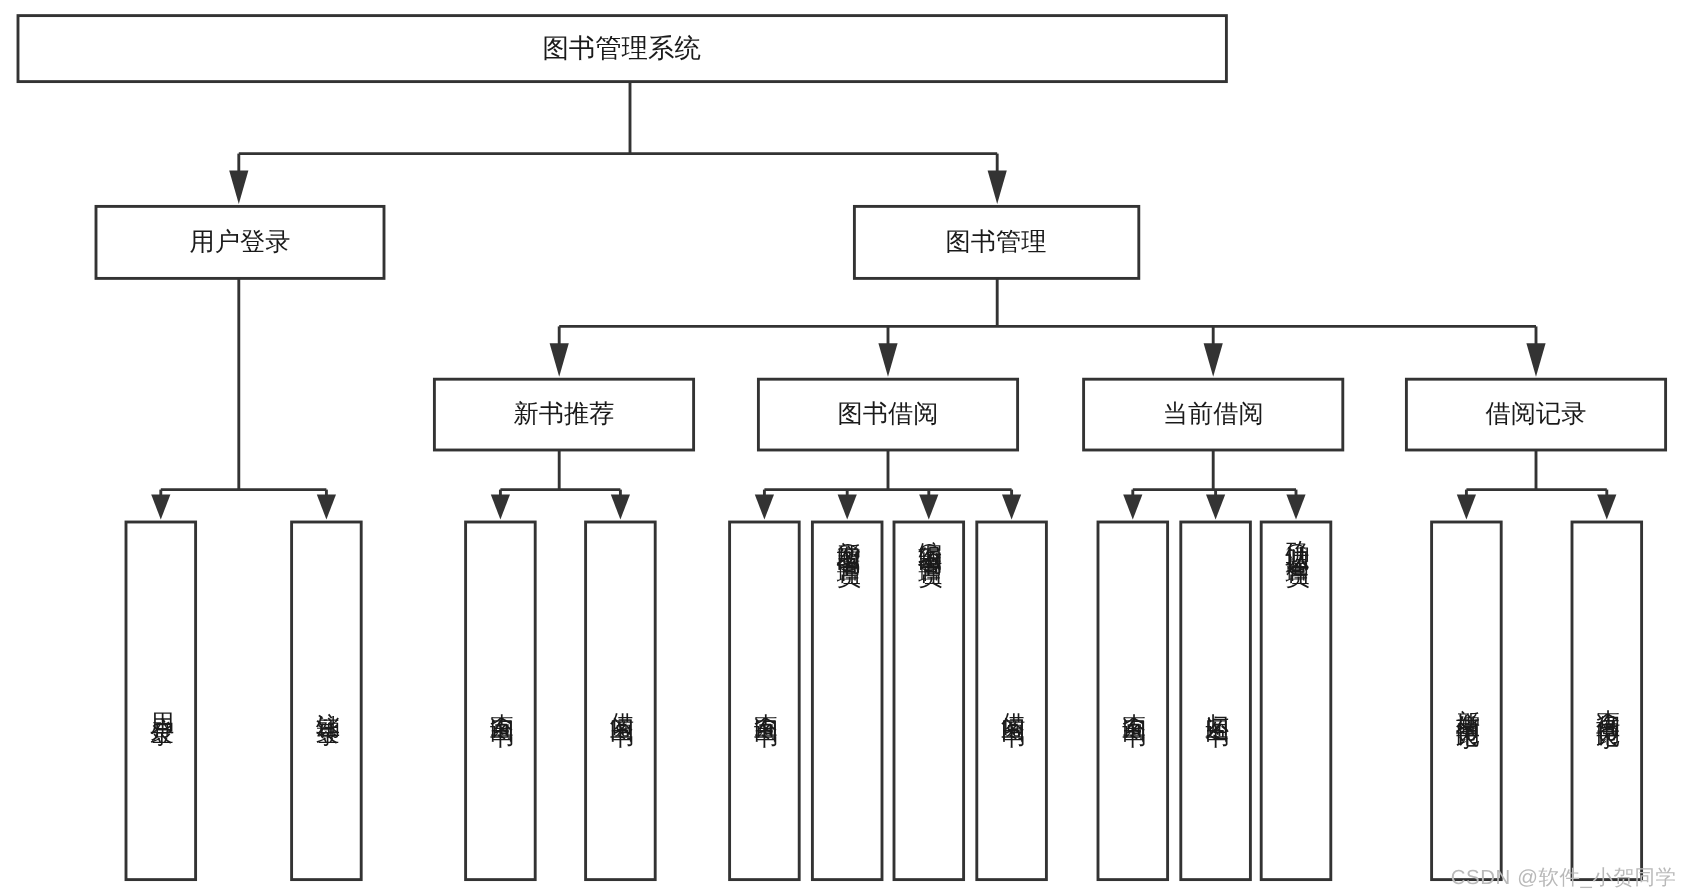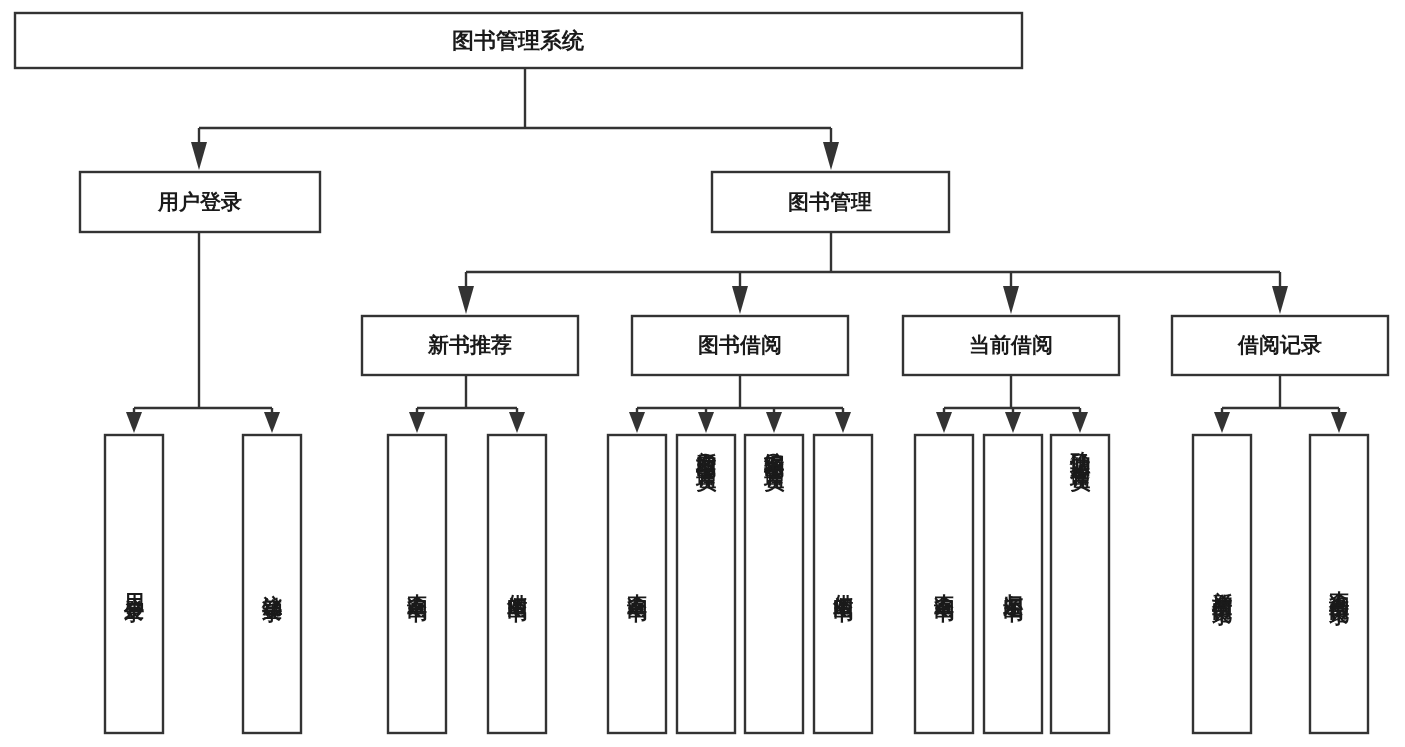--- a/index.html
+++ b/index.html
@@ -11,21 +11,20 @@
     width: 1405px;
     height: 747px;
     font-family: "Liberation Sans", "DejaVu Sans", sans-serif;
     overflow: hidden;
   }
   #diagram-root {
     position: relative;
     width: 1405px;
     height: 747px;
     background: #ffffff;
-    font-weight: bold;
   }
   svg.canvas {
     position: absolute;
     left: 0;
     top: 0;
     width: 1405px;
     height: 747px;
   }
   .node-rect {
     fill: #ffffff;
@@ -248,14 +247,15 @@
   <div class="leaf-label-wrap" style="left:1051px; top:435px; width:58px; height:298px; align-items:flex-start;">
     <span class="leaf-label">确认归还（管理员）</span>
   </div>
   <div class="leaf-label-wrap" style="left:1193px; top:435px; width:58px; height:298px;">
     <span class="leaf-label">新增借阅记录</span>
   </div>
   <div class="leaf-label-wrap" style="left:1310px; top:435px; width:58px; height:298px;">
     <span class="leaf-label">查询借阅记录</span>
   </div>
 
+  <div class="watermark">CSDN @软件_小贺同学</div>
 
 </div>
 
 </body></html>

